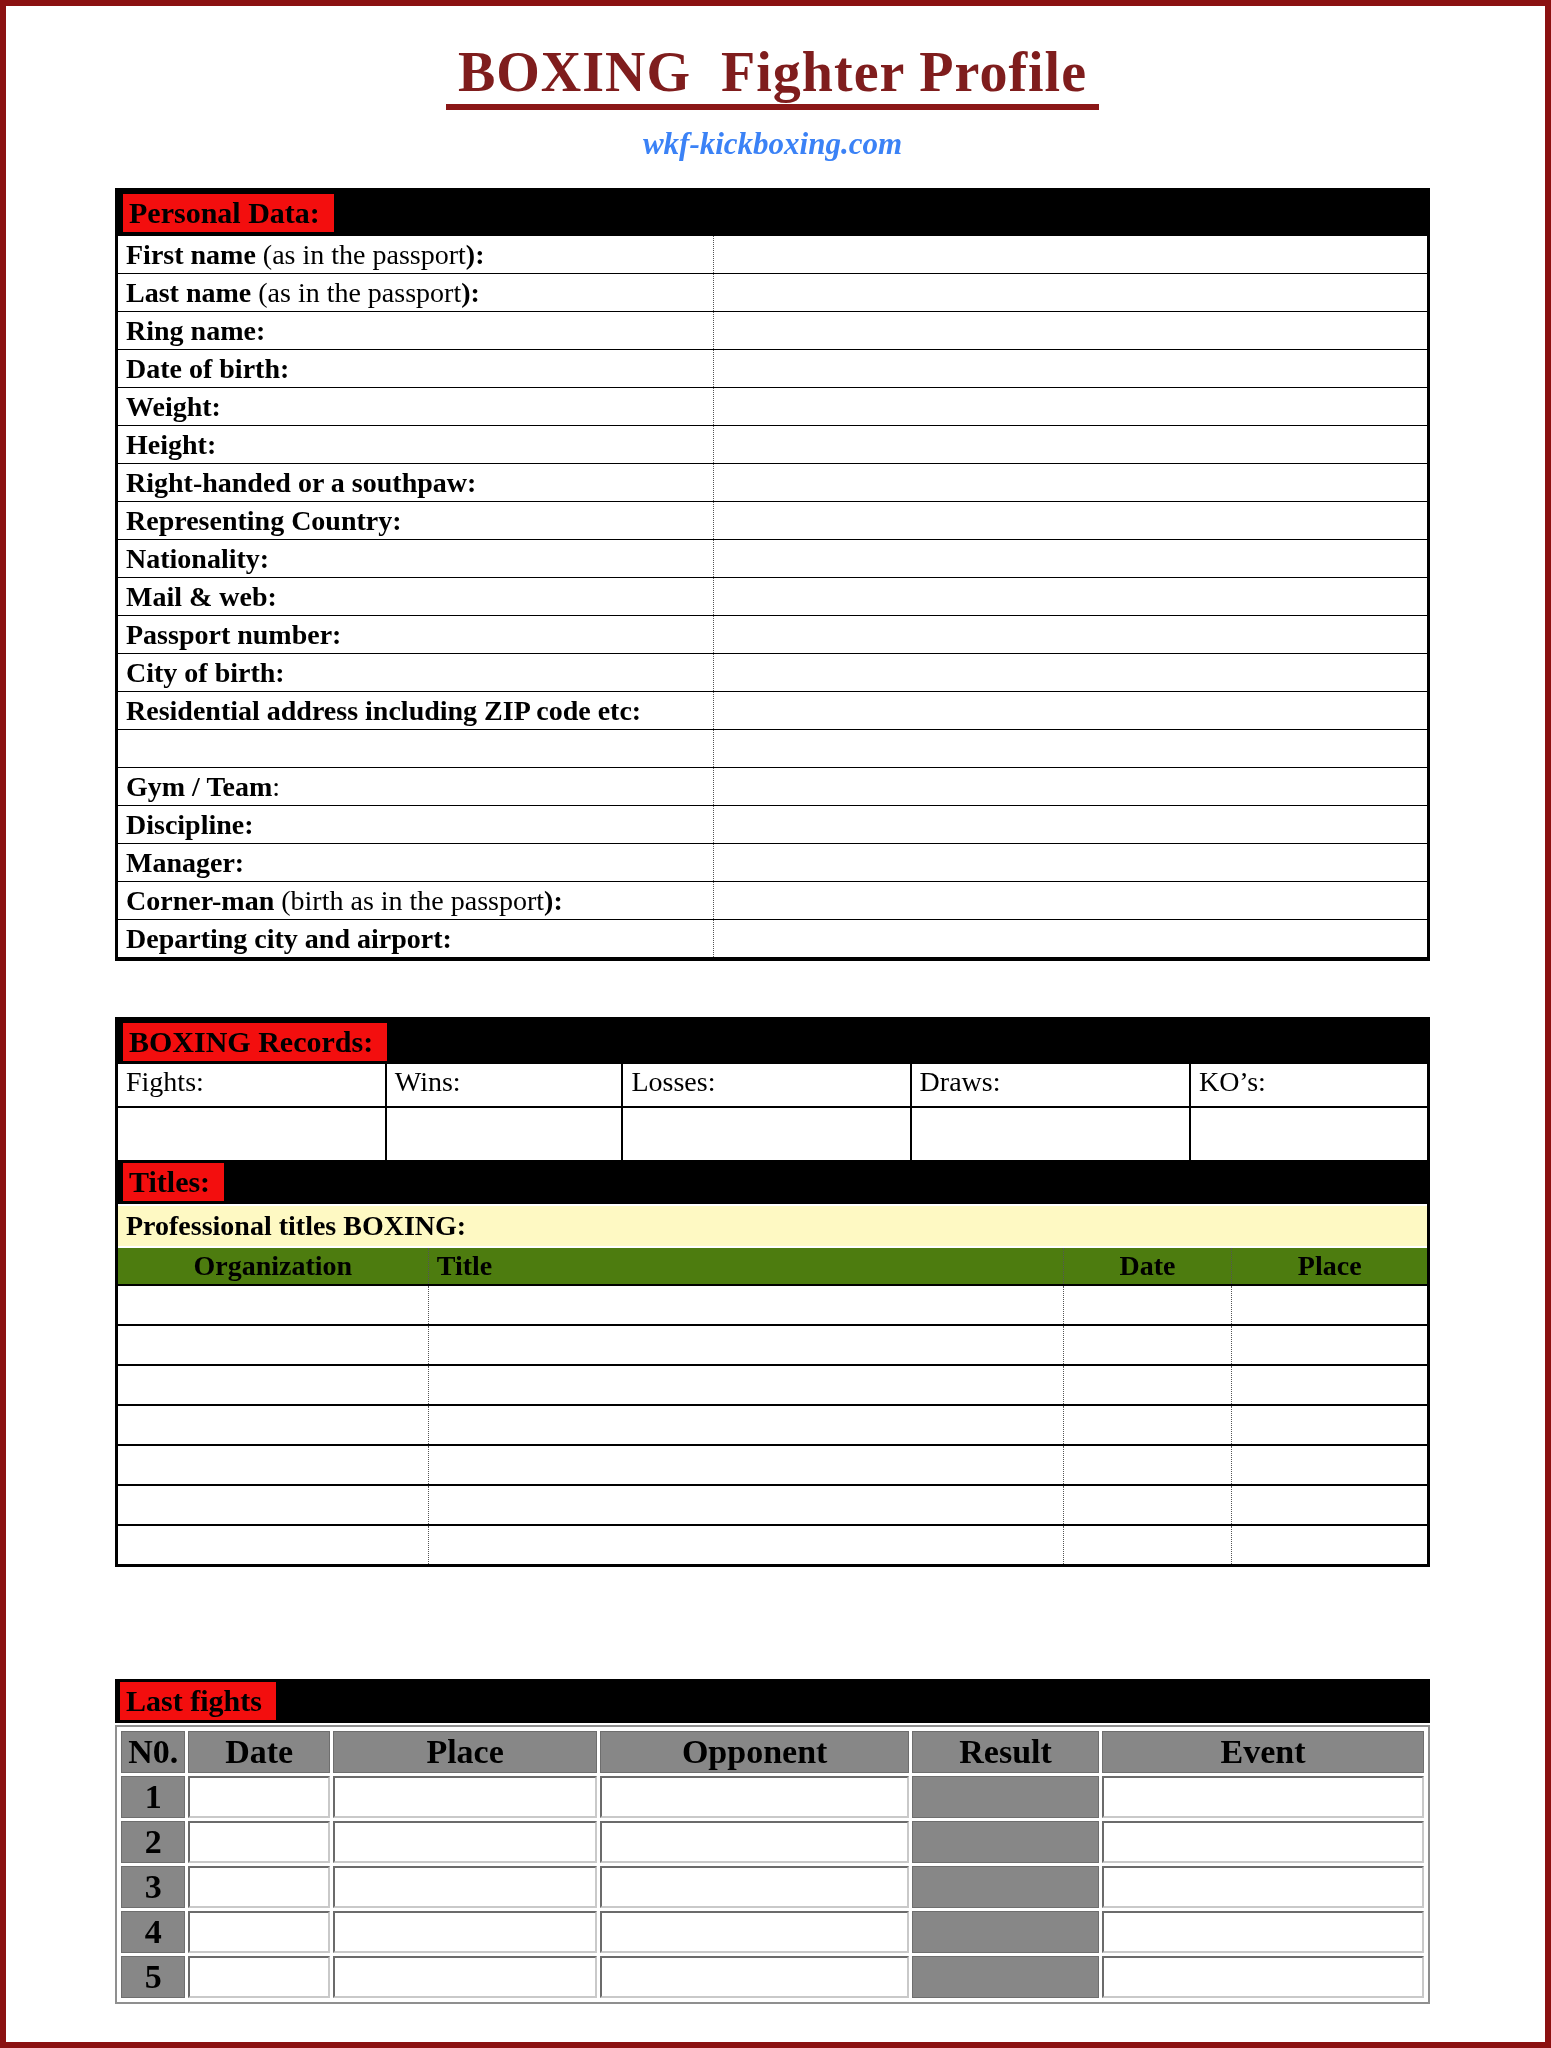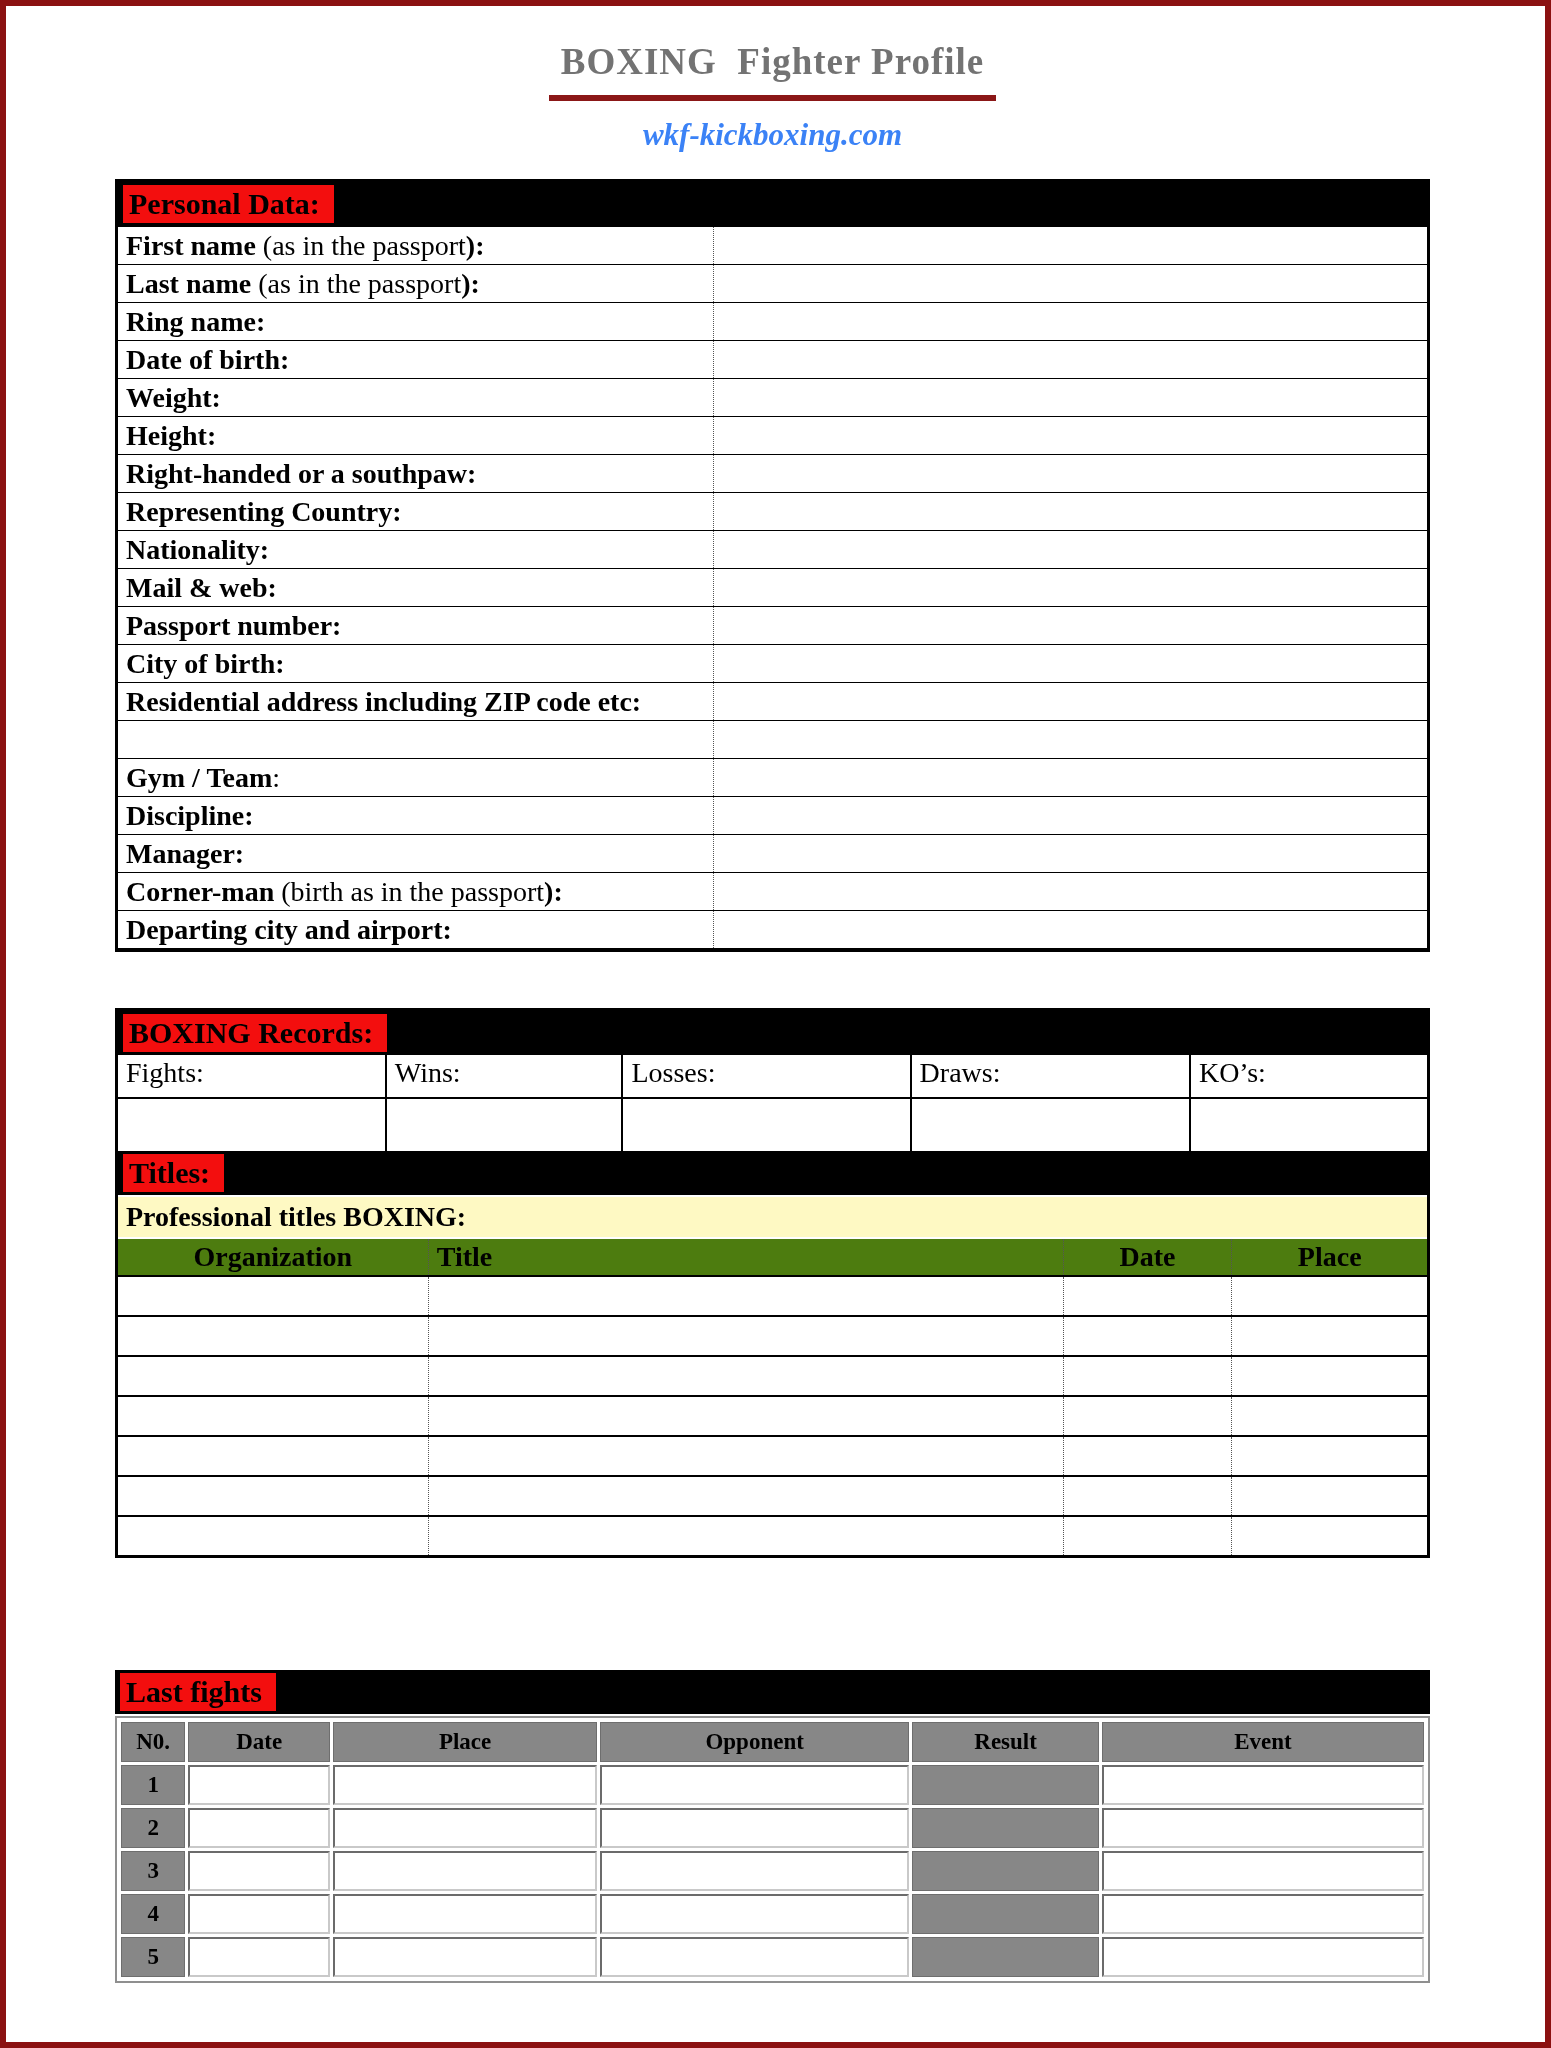--- a/index.html
+++ b/index.html
@@ -7,22 +7,22 @@
     width:1551px;height:2048px;box-sizing:border-box;
     background:#ffffff;border:6px solid #8b1111;
     font-family:"Liberation Serif","DejaVu Serif",serif;
     position:relative;overflow:hidden;
   }
   .content{width:1315px;margin-left:109px;padding-top:34px;}
 
   
   .doc-title{text-align:center;margin:0;}
   .doc-title span{
-    display:inline-block;font-size:37px;font-weight:bold;color:#737373;
-    border-bottom:6px solid #8b1717;padding:0 12px 12px 12px;letter-spacing:1px;
+    display:inline-block;font-size:56px;font-weight:bold;color:#7f1d1d;
+    border-bottom:6px solid #8b1717;padding:0 12px 0 12px;letter-spacing:1px;
   }
   .doc-subtitle{text-align:center;margin-top:16px;font-size:31px;
     font-weight:bold;font-style:italic;color:#3b82f6;}
 
   
   .bar{background:#000;height:44px;line-height:44px;padding-left:5px;}
   .bar .hl{
     display:inline-block;background:#f30e0e;color:#000;
     font-size:30px;font-weight:bold;line-height:38px;
     padding:0 14px 0 6px;margin-top:3px;vertical-align:top;
@@ -58,21 +58,21 @@
     border-top:2px solid #fff;}
   table.titles td.c{text-align:center;}
   table.titles td.dot{border-left:1px dotted #555;}
   table.titles tr.trow td{background:#fff;border-bottom:2px solid #000;height:36px;}
   table.titles tr.trow:last-child td{border-bottom:none;}
 
   
   .fights-wrap{margin-top:112px;}
   .fights-outer{border:2px solid #8f8f8f;background:#fff;padding:1px;margin-top:2px;}
   table.fights{width:100%;border-collapse:separate;border-spacing:3px;}
-  table.fights td{font-size:23px;}
+  table.fights td{font-size:34px;}
   table.fights tr.fhead td{background:#878787;border:1px solid #6e6e6e;color:#000;
     font-weight:bold;text-align:center;height:36px;}
   table.fights td.num{background:#878787;border:1px solid #6e6e6e;font-weight:bold;
     text-align:center;height:34px;}
   table.fights td.inp{background:#fff;height:34px;
     border:2px solid;border-color:#6b6b6b #c9c9c9 #c9c9c9 #6b6b6b;}
   table.fights td.res{background:#878787;border:1px solid #6e6e6e;height:34px;}
 </style>
 </head>
 <body>

